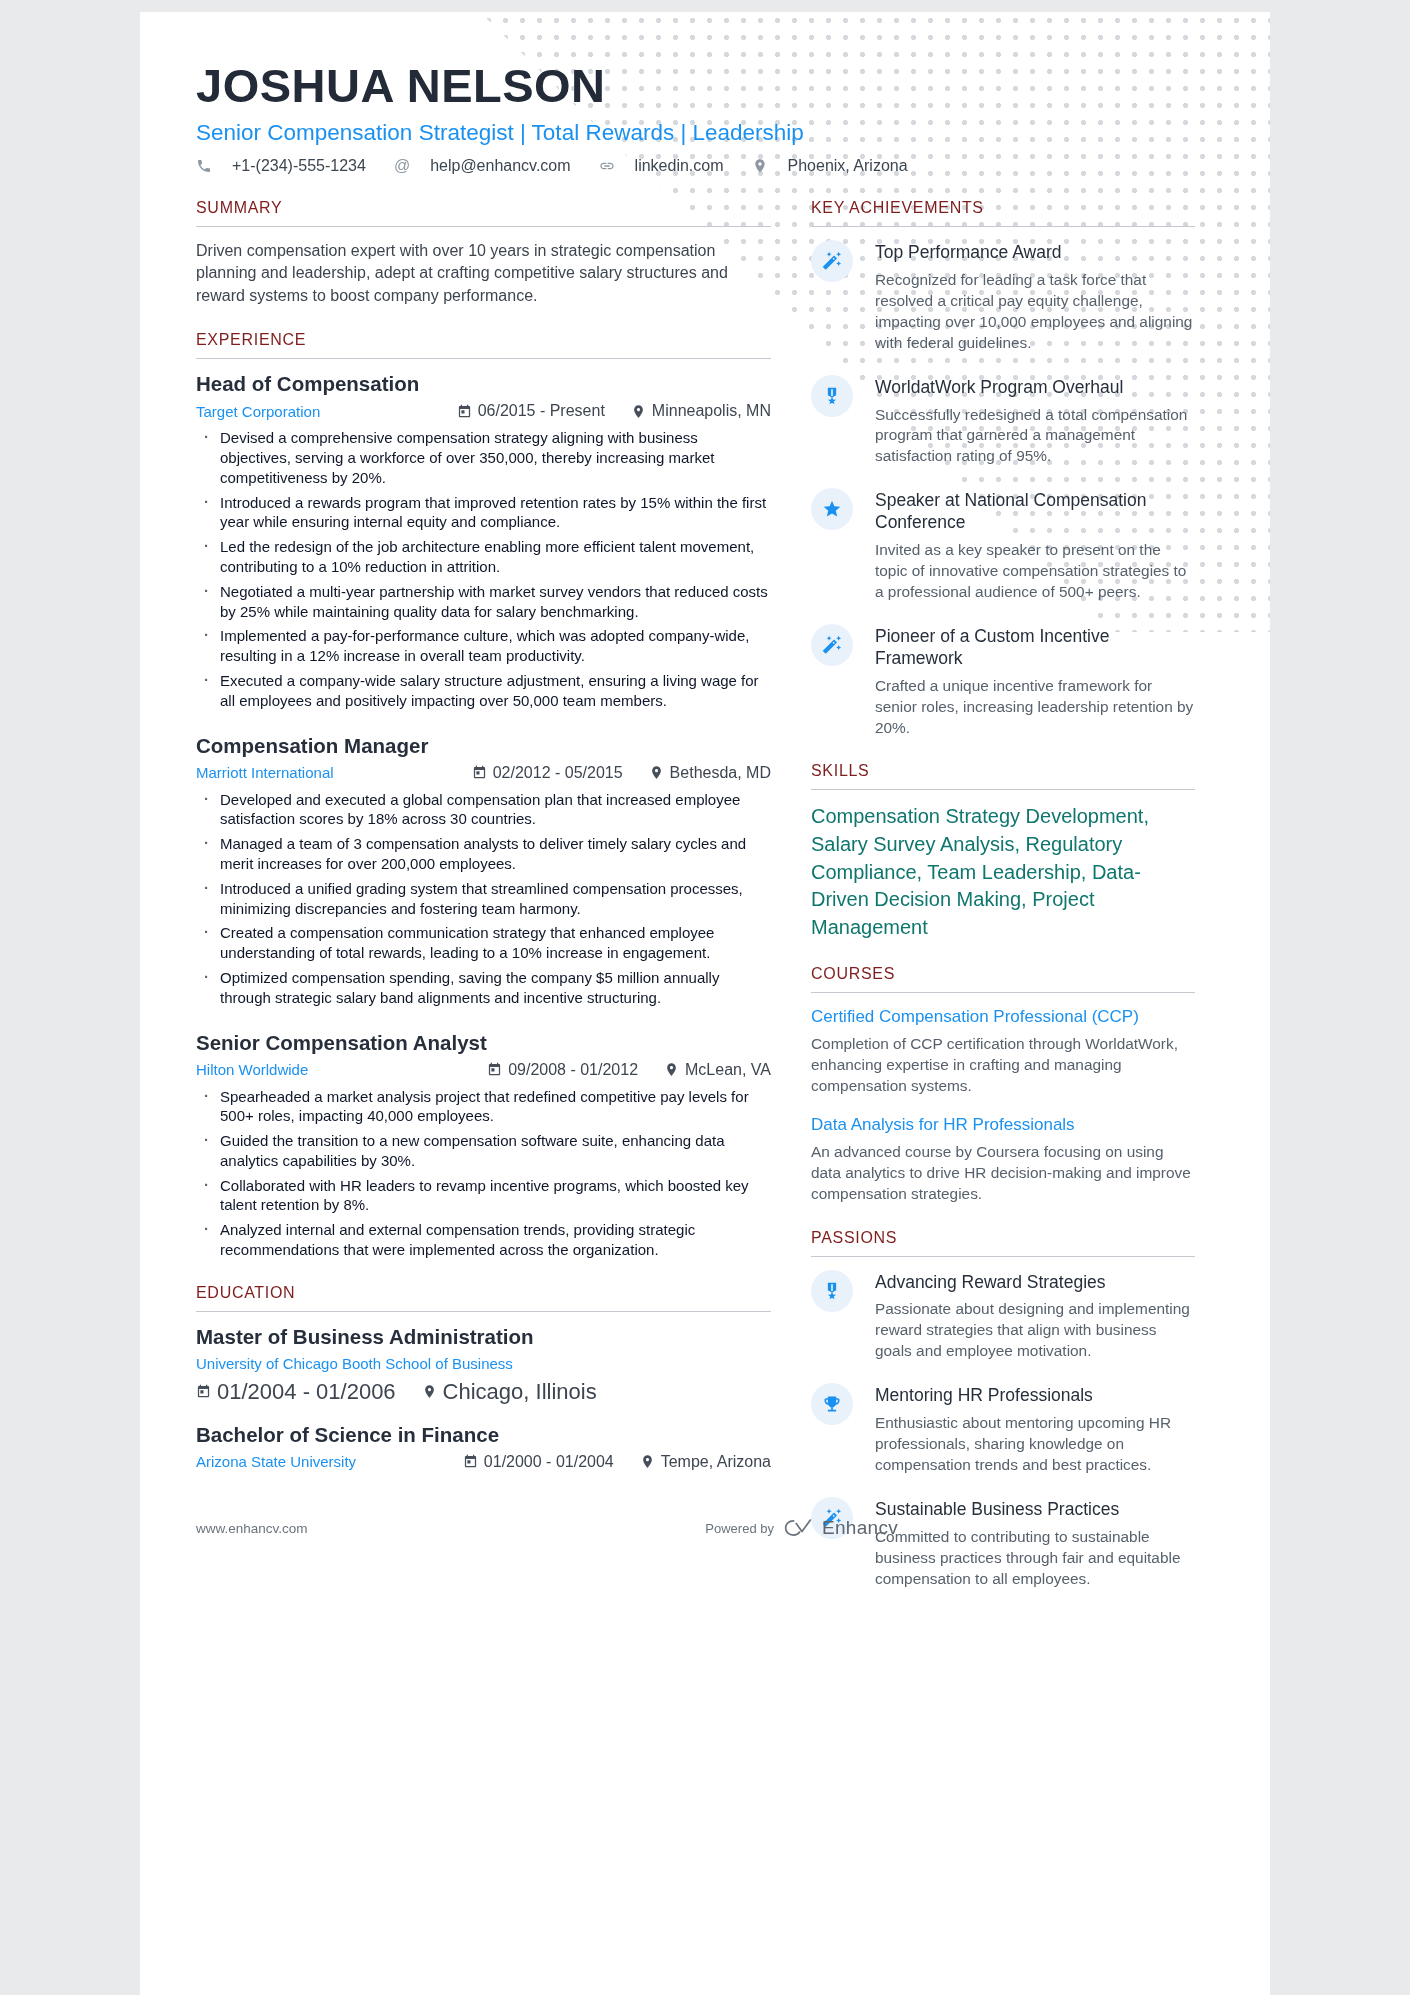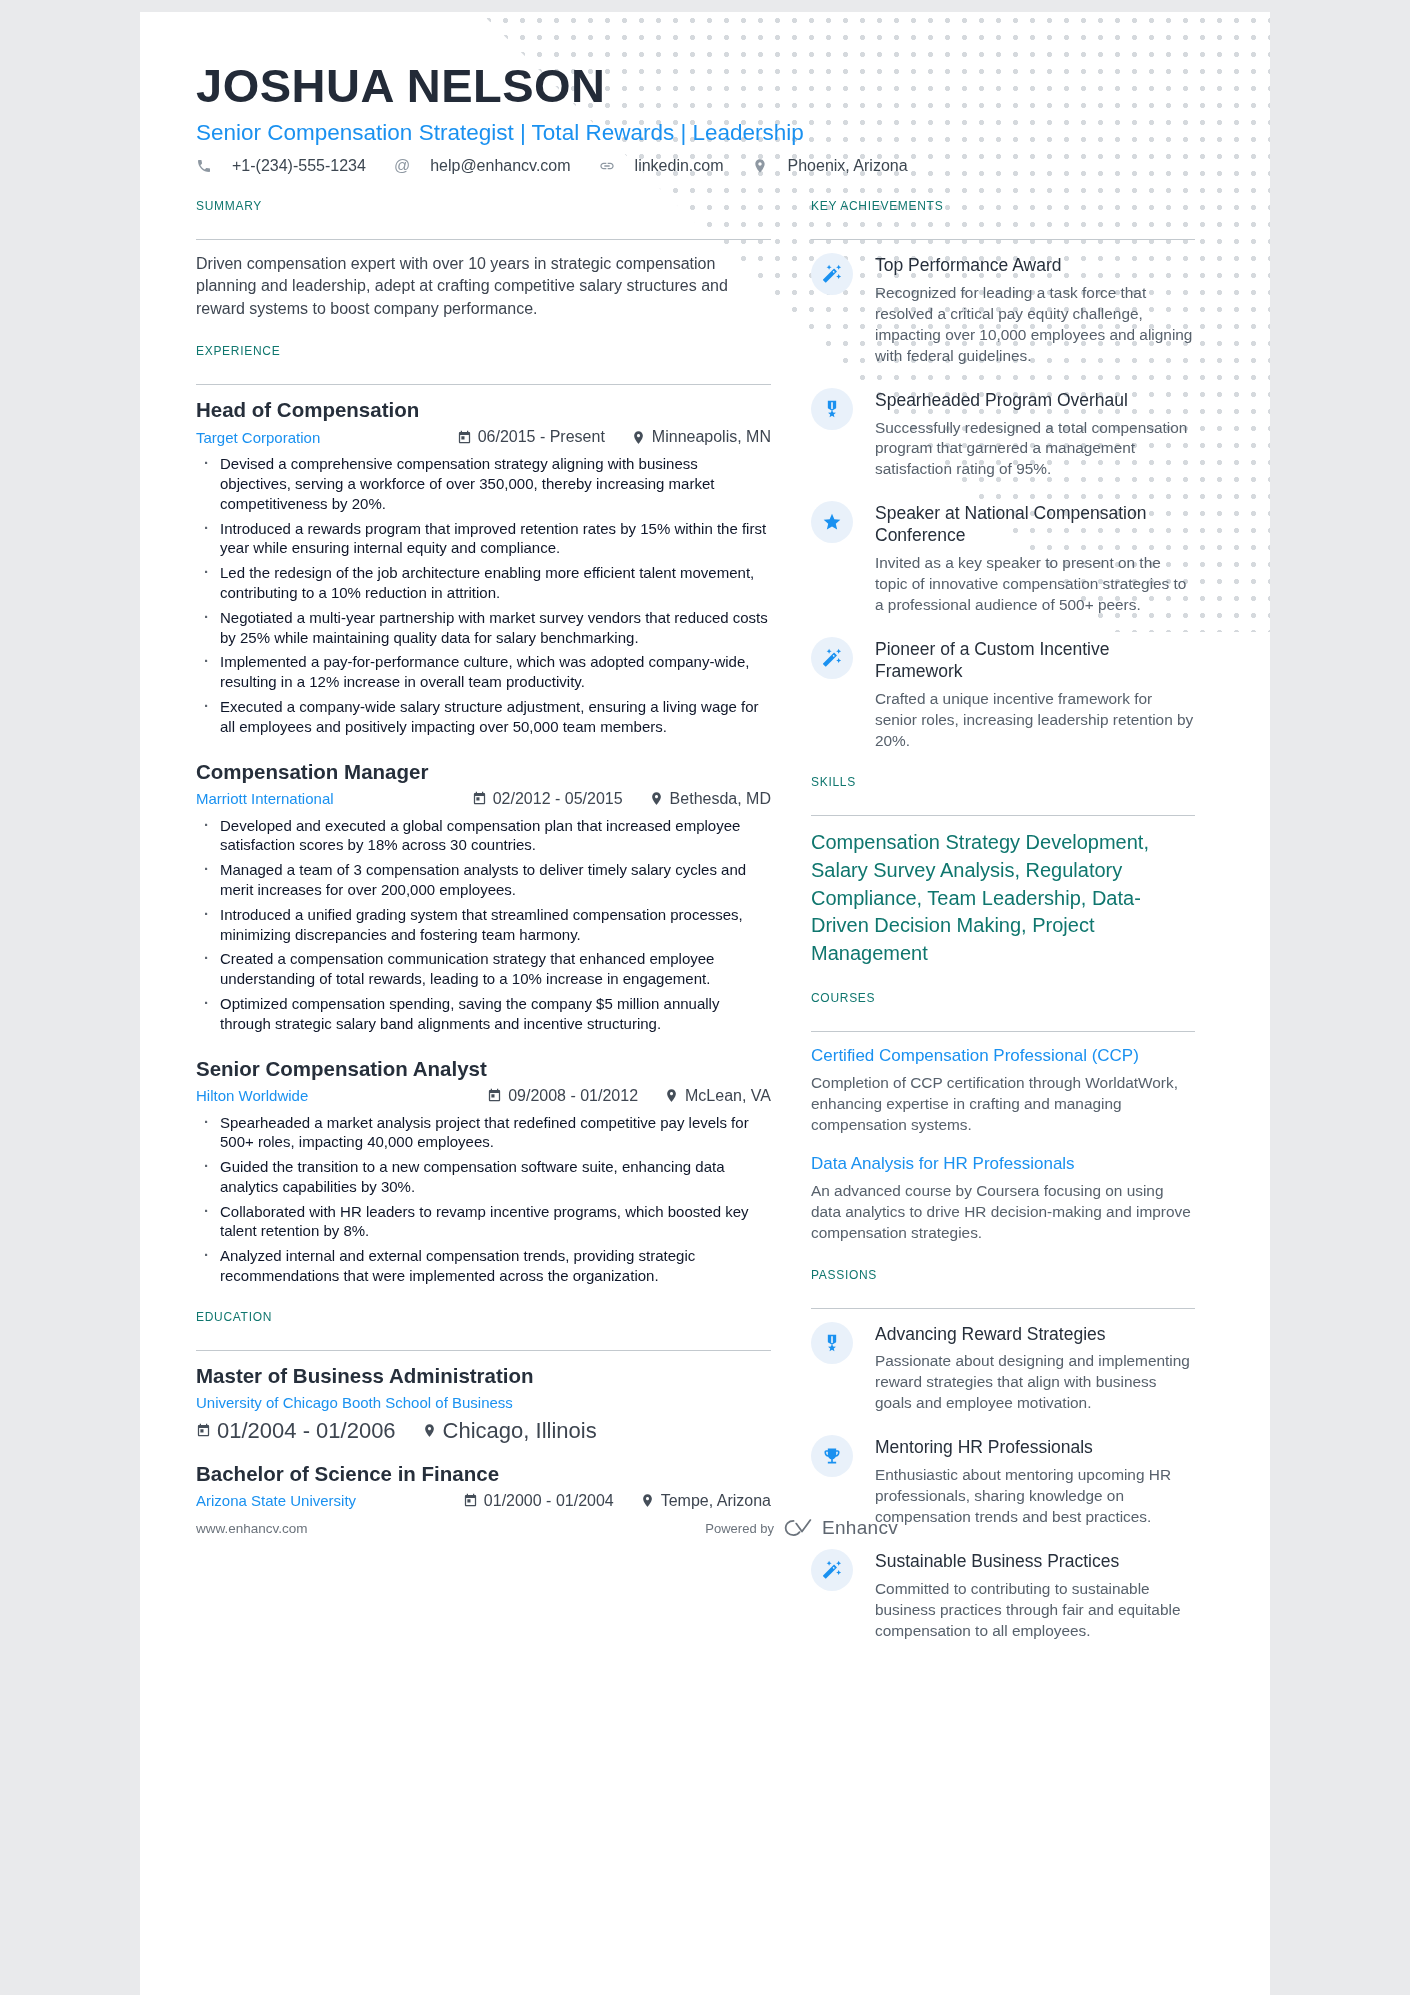--- a/index.html
+++ b/index.html
@@ -24,22 +24,22 @@
   .c-icon { width: 16px; height: 16px; fill: #8e98a2; flex: 0 0 16px; }
   .at-icon { color: #8e98a2; font-size: 16px; line-height: 1; }
 
   
   .columns { display: flex; gap: 40px; margin-top: 24px; }
   .col-left { width: 575px; flex: 0 0 575px; }
   .col-right { width: 384px; flex: 0 0 384px; }
 
   .sec-block { margin-bottom: 24px; }
   .sec-heading {
-    margin: 0 0 13px; font-size: 12px; font-weight: 500; letter-spacing: .7px;
-    color: #0f766e; border-bottom: 1.5px solid #c3c9ce; padding-bottom: 26px;
+    margin: 0 0 13px; font-size: 16px; font-weight: 500; letter-spacing: .7px;
+    color: #7f1d1d; border-bottom: 1.5px solid #c3c9ce; padding-bottom: 9px;
   }
   .body-text { margin: 0; font-size: 16px; line-height: 1.4; color: #3d4550; }
 
   
   .job { margin-bottom: 23px; }
   .job-role, .edu-degree { margin: 0 0 6px; font-size: 20.5px; font-weight: 600; color: #262f3b; }
   .job-meta { display: flex; align-items: center; font-size: 16px; color: #3d4550; margin-bottom: 8px; flex-wrap: nowrap; }
   .company, .school { color: #1a91f0; font-size: 15px; font-weight: 500; }
   .push { margin-right: auto; }
   .meta-item { display: inline-flex; align-items: center; gap: 6px; margin-left: 26px; white-space: nowrap; }
@@ -276,21 +276,21 @@
             </div>
           </div>
 
           <div class="card">
             <div class="card-icon">
               <svg viewBox="0 0 24 24">
                   <use href="#i-medal"></use>
                 </svg>
             </div>
             <div class="card-body">
-              <h4 class="card-title">Spearheaded Program Overhaul</h4>
+              <h4 class="card-title">WorldatWork Program Overhaul</h4>
               <p class="card-text">Successfully redesigned a total compensation program that garnered a management satisfaction rating of 95%.</p>
             </div>
           </div>
 
           <div class="card">
             <div class="card-icon">
               <svg viewBox="0 0 24 24">
                   <use href="#i-star"></use>
                 </svg>
             </div>

